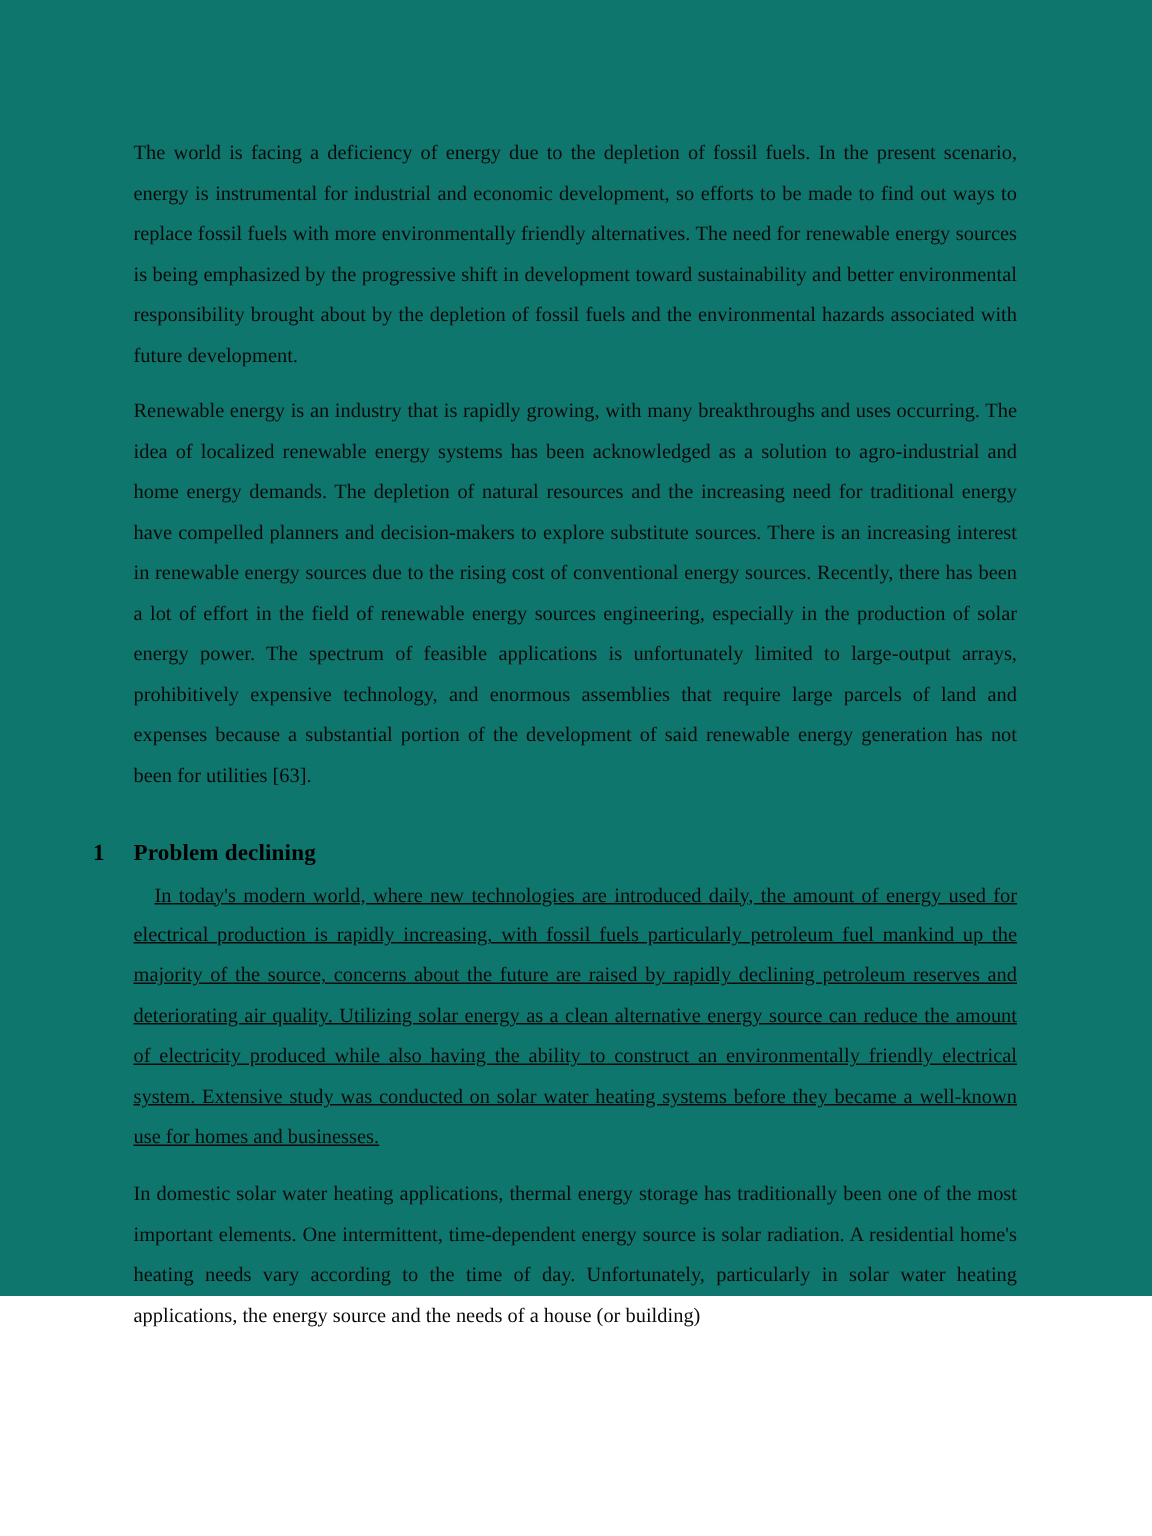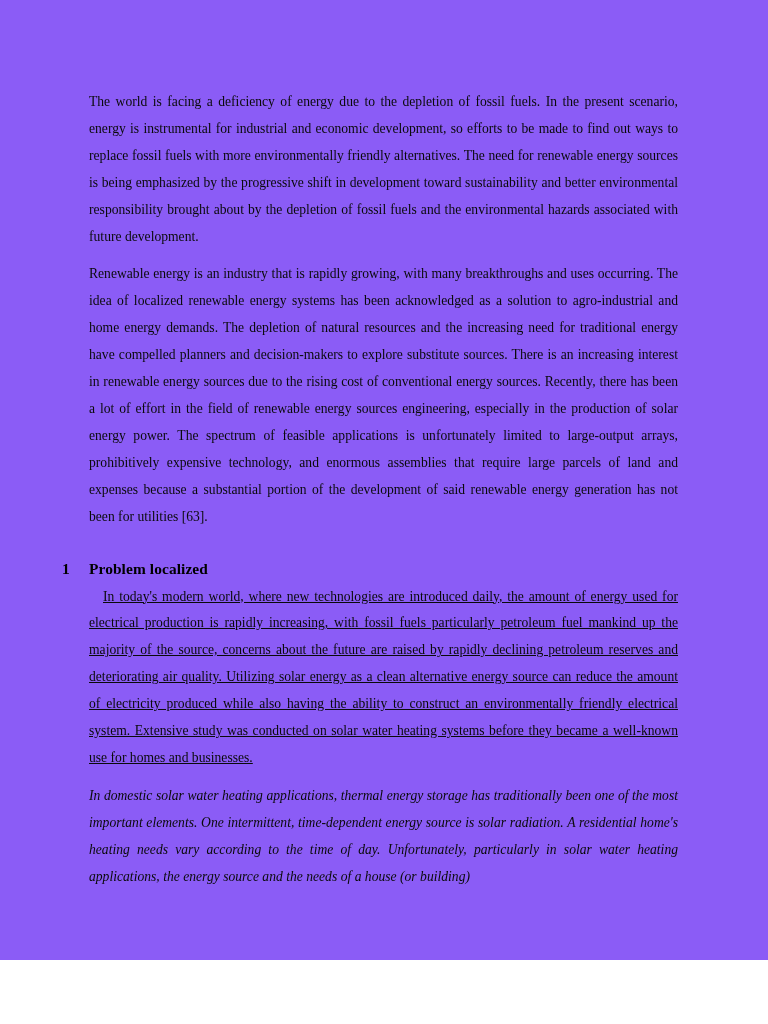--- a/index.html
+++ b/index.html
@@ -11,22 +11,22 @@
     height: 1024px;
     background: #ffffff;
     font-family: "Liberation Serif", "DejaVu Serif", serif;
     color: #000000;
     overflow: hidden;
   }
 
   .page {
     position: relative;
     width: 768px;
-    height: 960px;
-    background: #8b5cf6;
+    height: 864px;
+    background: #0f766e;
     box-sizing: border-box;
   }
 
   .content {
     position: absolute;
     left: 89px;
     top: 89px;
     width: 589px;
   }
 
@@ -35,21 +35,20 @@
     font-size: 13.6px;
     line-height: 26.9px;
     text-align: justify;
     text-justify: inter-word;
     color: #0a0a0a;
     letter-spacing: 0.01px;
   }
 
   p.para:last-child {
     margin-bottom: 0;
-    font-style: italic;
   }
 
   
   p.para.indented {
     text-indent: 14px;
     text-decoration: underline;
   }
 
   .section-heading {
     position: relative;
@@ -80,21 +79,21 @@
 
 <div class="page">
   <div class="content">
 
     <p class="para">The world is facing a deficiency of energy due to the depletion of fossil fuels. In the present scenario, energy is instrumental for industrial and economic development, so efforts to be made to find out ways to replace fossil fuels with more environmentally friendly alternatives. The need for renewable energy sources is being emphasized by the progressive shift in development toward sustainability and better environmental responsibility brought about by the depletion of fossil fuels and the environmental hazards associated with future development.</p>
 
     <p class="para">Renewable energy is an industry that is rapidly growing, with many breakthroughs and uses occurring. The idea of localized renewable energy systems has been acknowledged as a solution to agro-industrial and home energy demands. The depletion of natural resources and the increasing need for traditional energy have compelled planners and decision-makers to explore substitute sources. There is an increasing interest in renewable energy sources due to the rising cost of conventional energy sources. Recently, there has been a lot of effort in the field of renewable energy sources engineering, especially in the production of solar energy power. The spectrum of feasible applications is unfortunately limited to large-output arrays, prohibitively expensive technology, and enormous assemblies that require large parcels of land and expenses because a substantial portion of the development of said renewable energy generation has not been for utilities [63].</p>
 
     <div class="section-heading">
       <span class="section-number">1</span>
-      <span class="section-title">Problem localized</span>
+      <span class="section-title">Problem declining</span>
     </div>
 
     <p class="para indented">In today's modern world, where new technologies are introduced daily, the amount of energy used for electrical production is rapidly increasing, with fossil fuels particularly petroleum fuel mankind up the majority of the source, concerns about the future are raised by rapidly declining petroleum reserves and deteriorating air quality. Utilizing solar energy as a clean alternative energy source can reduce the amount of electricity produced while also having the ability to construct an environmentally friendly electrical system. Extensive study was conducted on solar water heating systems before they became a well-known use for homes and businesses.</p>
 
     <p class="para">In domestic solar water heating applications, thermal energy storage has traditionally been one of the most important elements. One intermittent, time-dependent energy source is solar radiation. A residential home's heating needs vary according to the time of day. Unfortunately, particularly in solar water heating applications, the energy source and the needs of a house (or building)</p>
 
   </div>
 </div>
 
 </body></html>

